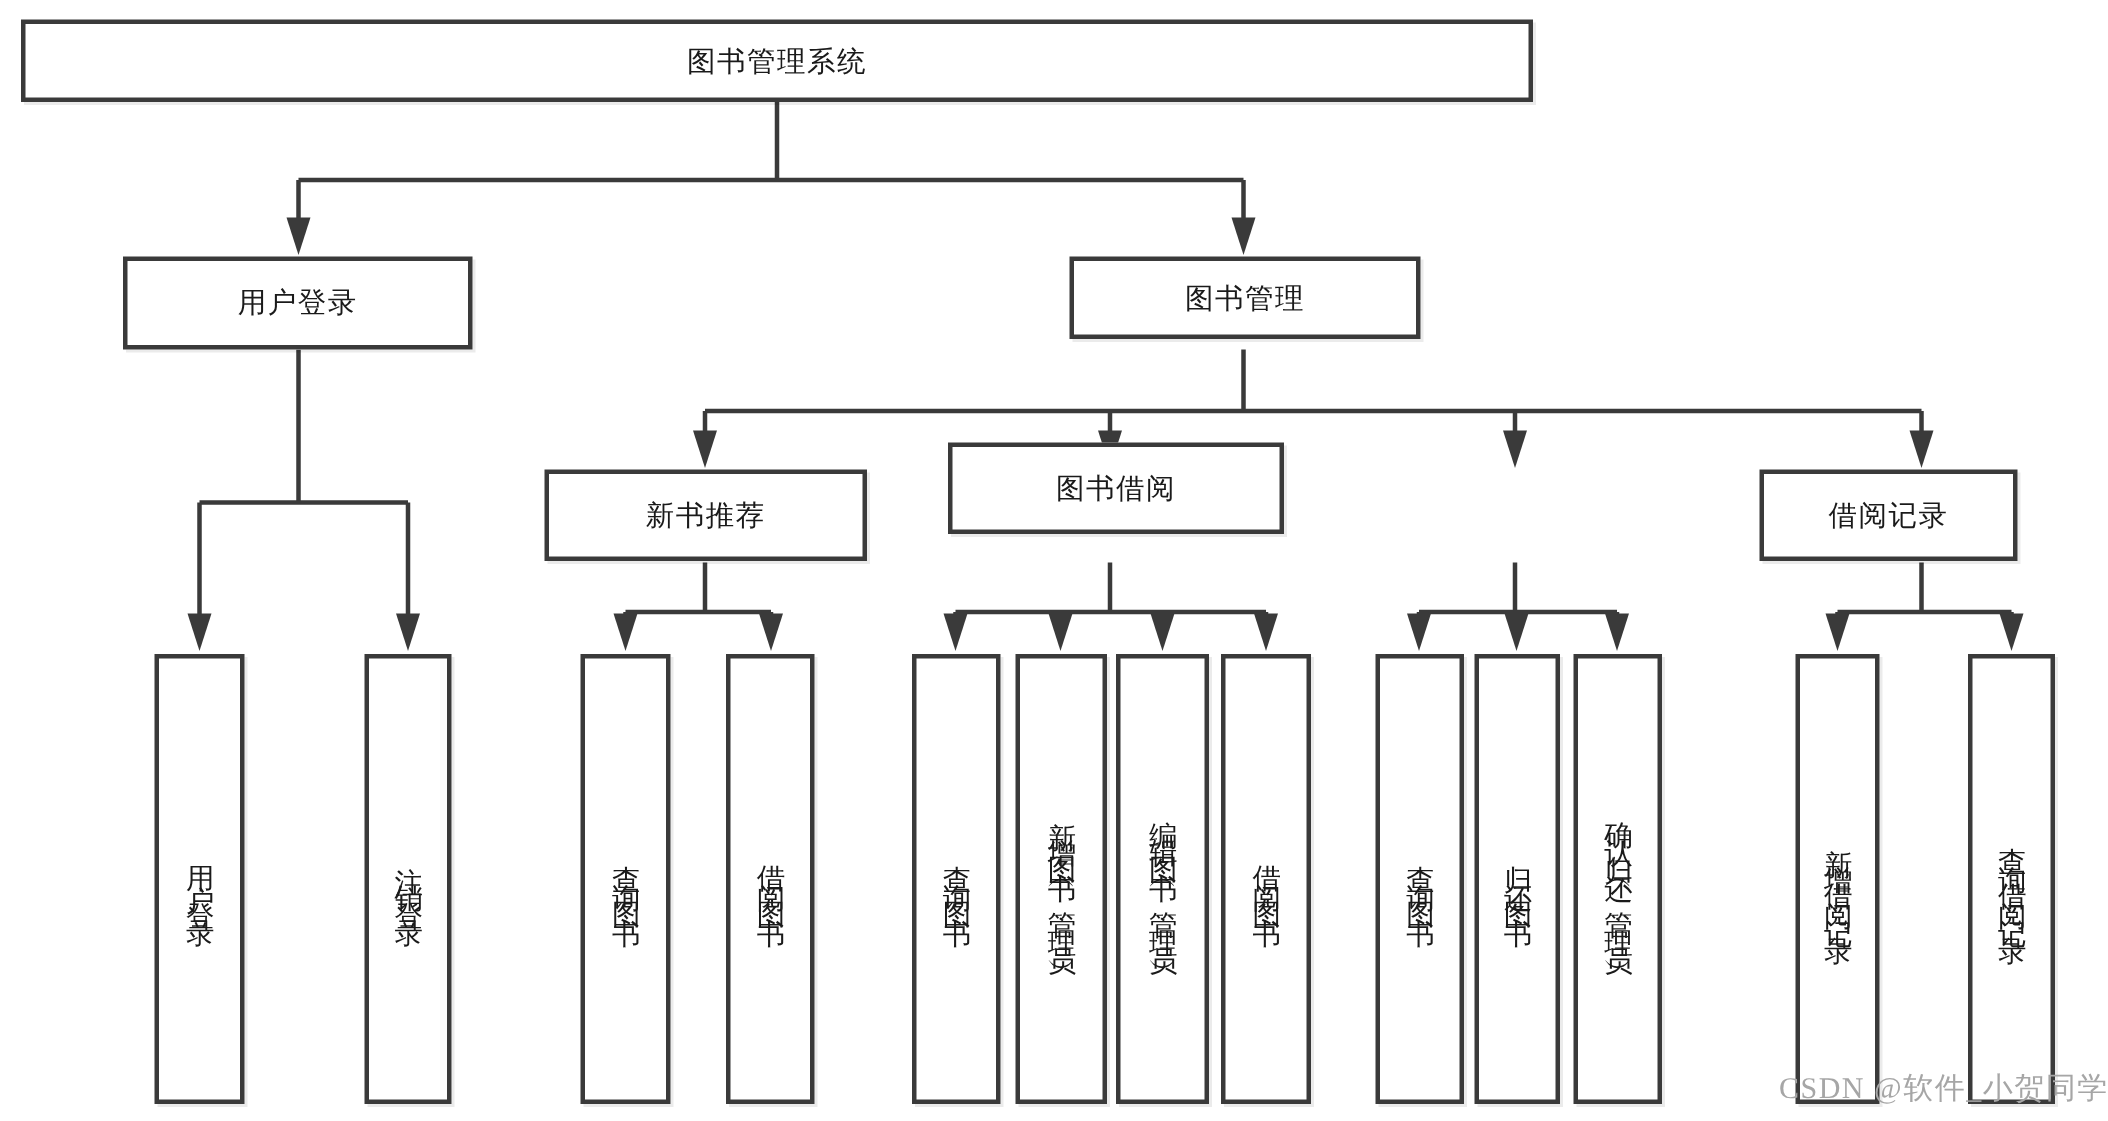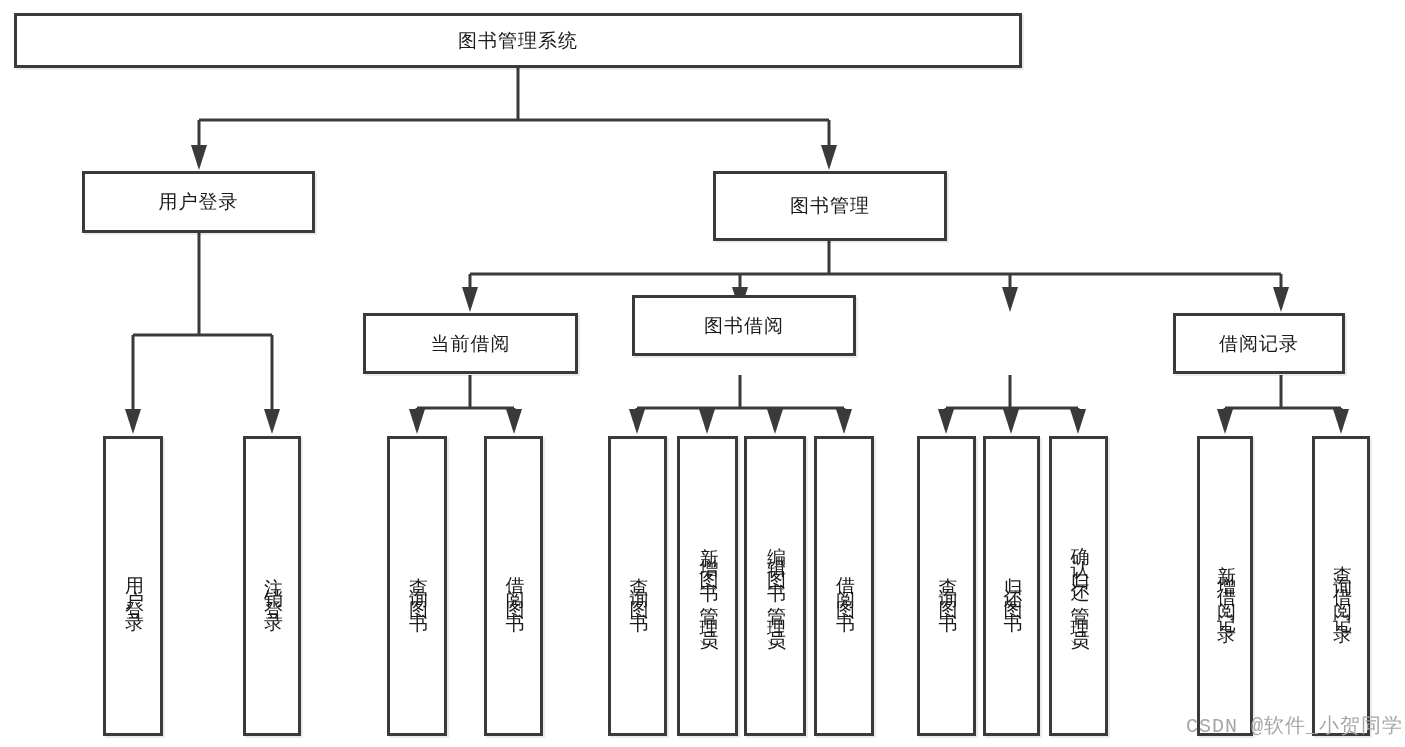--- a/index.html
+++ b/index.html
@@ -5,21 +5,21 @@
   html, body {
     margin: 0;
     padding: 0;
     background: #ffffff;
   }
   #canvas {
     position: relative;
     width: 1405px;
     height: 747px;
     background: #ffffff;
-    font-family: Liberation Mono, monospace;
+    font-family: Liberation Serif, serif;
     color: #1a1a1a;
     overflow: hidden;
   }
   #connectors {
     position: absolute;
     left: 0; top: 0;
     width: 1405px;
     height: 747px;
   }
   .box {
@@ -86,23 +86,23 @@
       <polygon points="1003,409 1019,409 1011,434"></polygon>
       <polygon points="1070,409 1086,409 1078,434"></polygon>
       <polygon points="1217,409 1233,409 1225,434"></polygon>
       <polygon points="1333,409 1349,409 1341,434"></polygon>
     </g>
   </svg>
 
   <div class="box" style="left:14px; top:13px; width:1008px; height:55px;">图书管理系统</div>
 
   <div class="box" style="left:82px; top:171px; width:233px; height:62px;">用户登录</div>
-  <div class="box" style="left:713px; top:171px; width:234px; height:70px;">图书管理</div>
+  <div class="box" style="left:713px; top:171px; width:234px; height:55px;">图书管理</div>
 
-  <div class="box" style="left:363px; top:313px; width:215px; height:61px;">当前借阅</div>
+  <div class="box" style="left:363px; top:313px; width:215px; height:61px;">新书推荐</div>
   <div class="box" style="left:632px; top:295px; width:224px; height:61px;">图书借阅</div>
   <div class="box" style="left:1173px; top:313px; width:172px; height:61px;">借阅记录</div>
 
   <div class="box leaf" style="left:103px; top:436px; width:60px; height:300px;">
     <span>用户登录</span>
   </div>
   <div class="box leaf" style="left:243px; top:436px; width:58px; height:300px;">
     <span>注销登录</span>
   </div>
 

